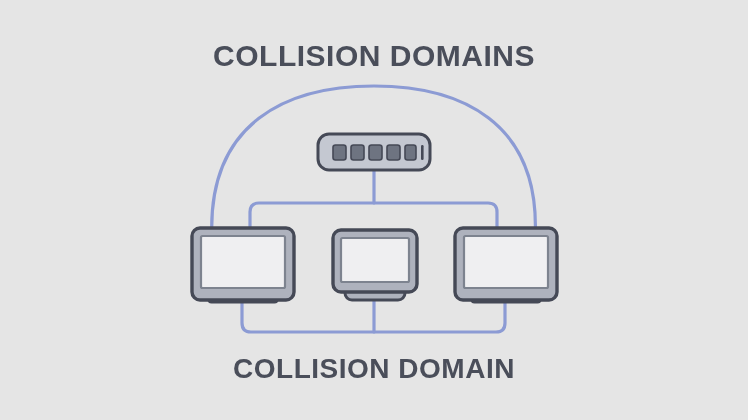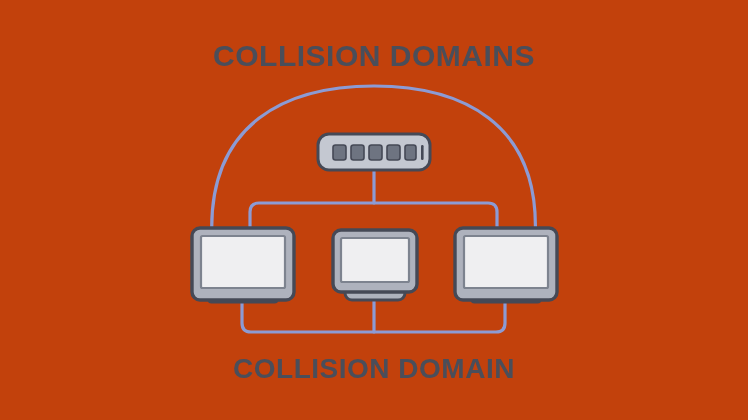--- a/index.html
+++ b/index.html
@@ -9,21 +9,21 @@
   body {
     width: 748px;
     height: 420px;
     overflow: hidden;
     font-family: "Liberation Sans", sans-serif;
   }
   #stage {
     position: relative;
     width: 748px;
     height: 420px;
-    background: #c2410c;
+    background: #e5e5e5;
   }
   #diagram-svg {
     position: absolute;
     left: 0;
     top: 0;
     width: 748px;
     height: 420px;
     display: block;
   }
   .title-text {

